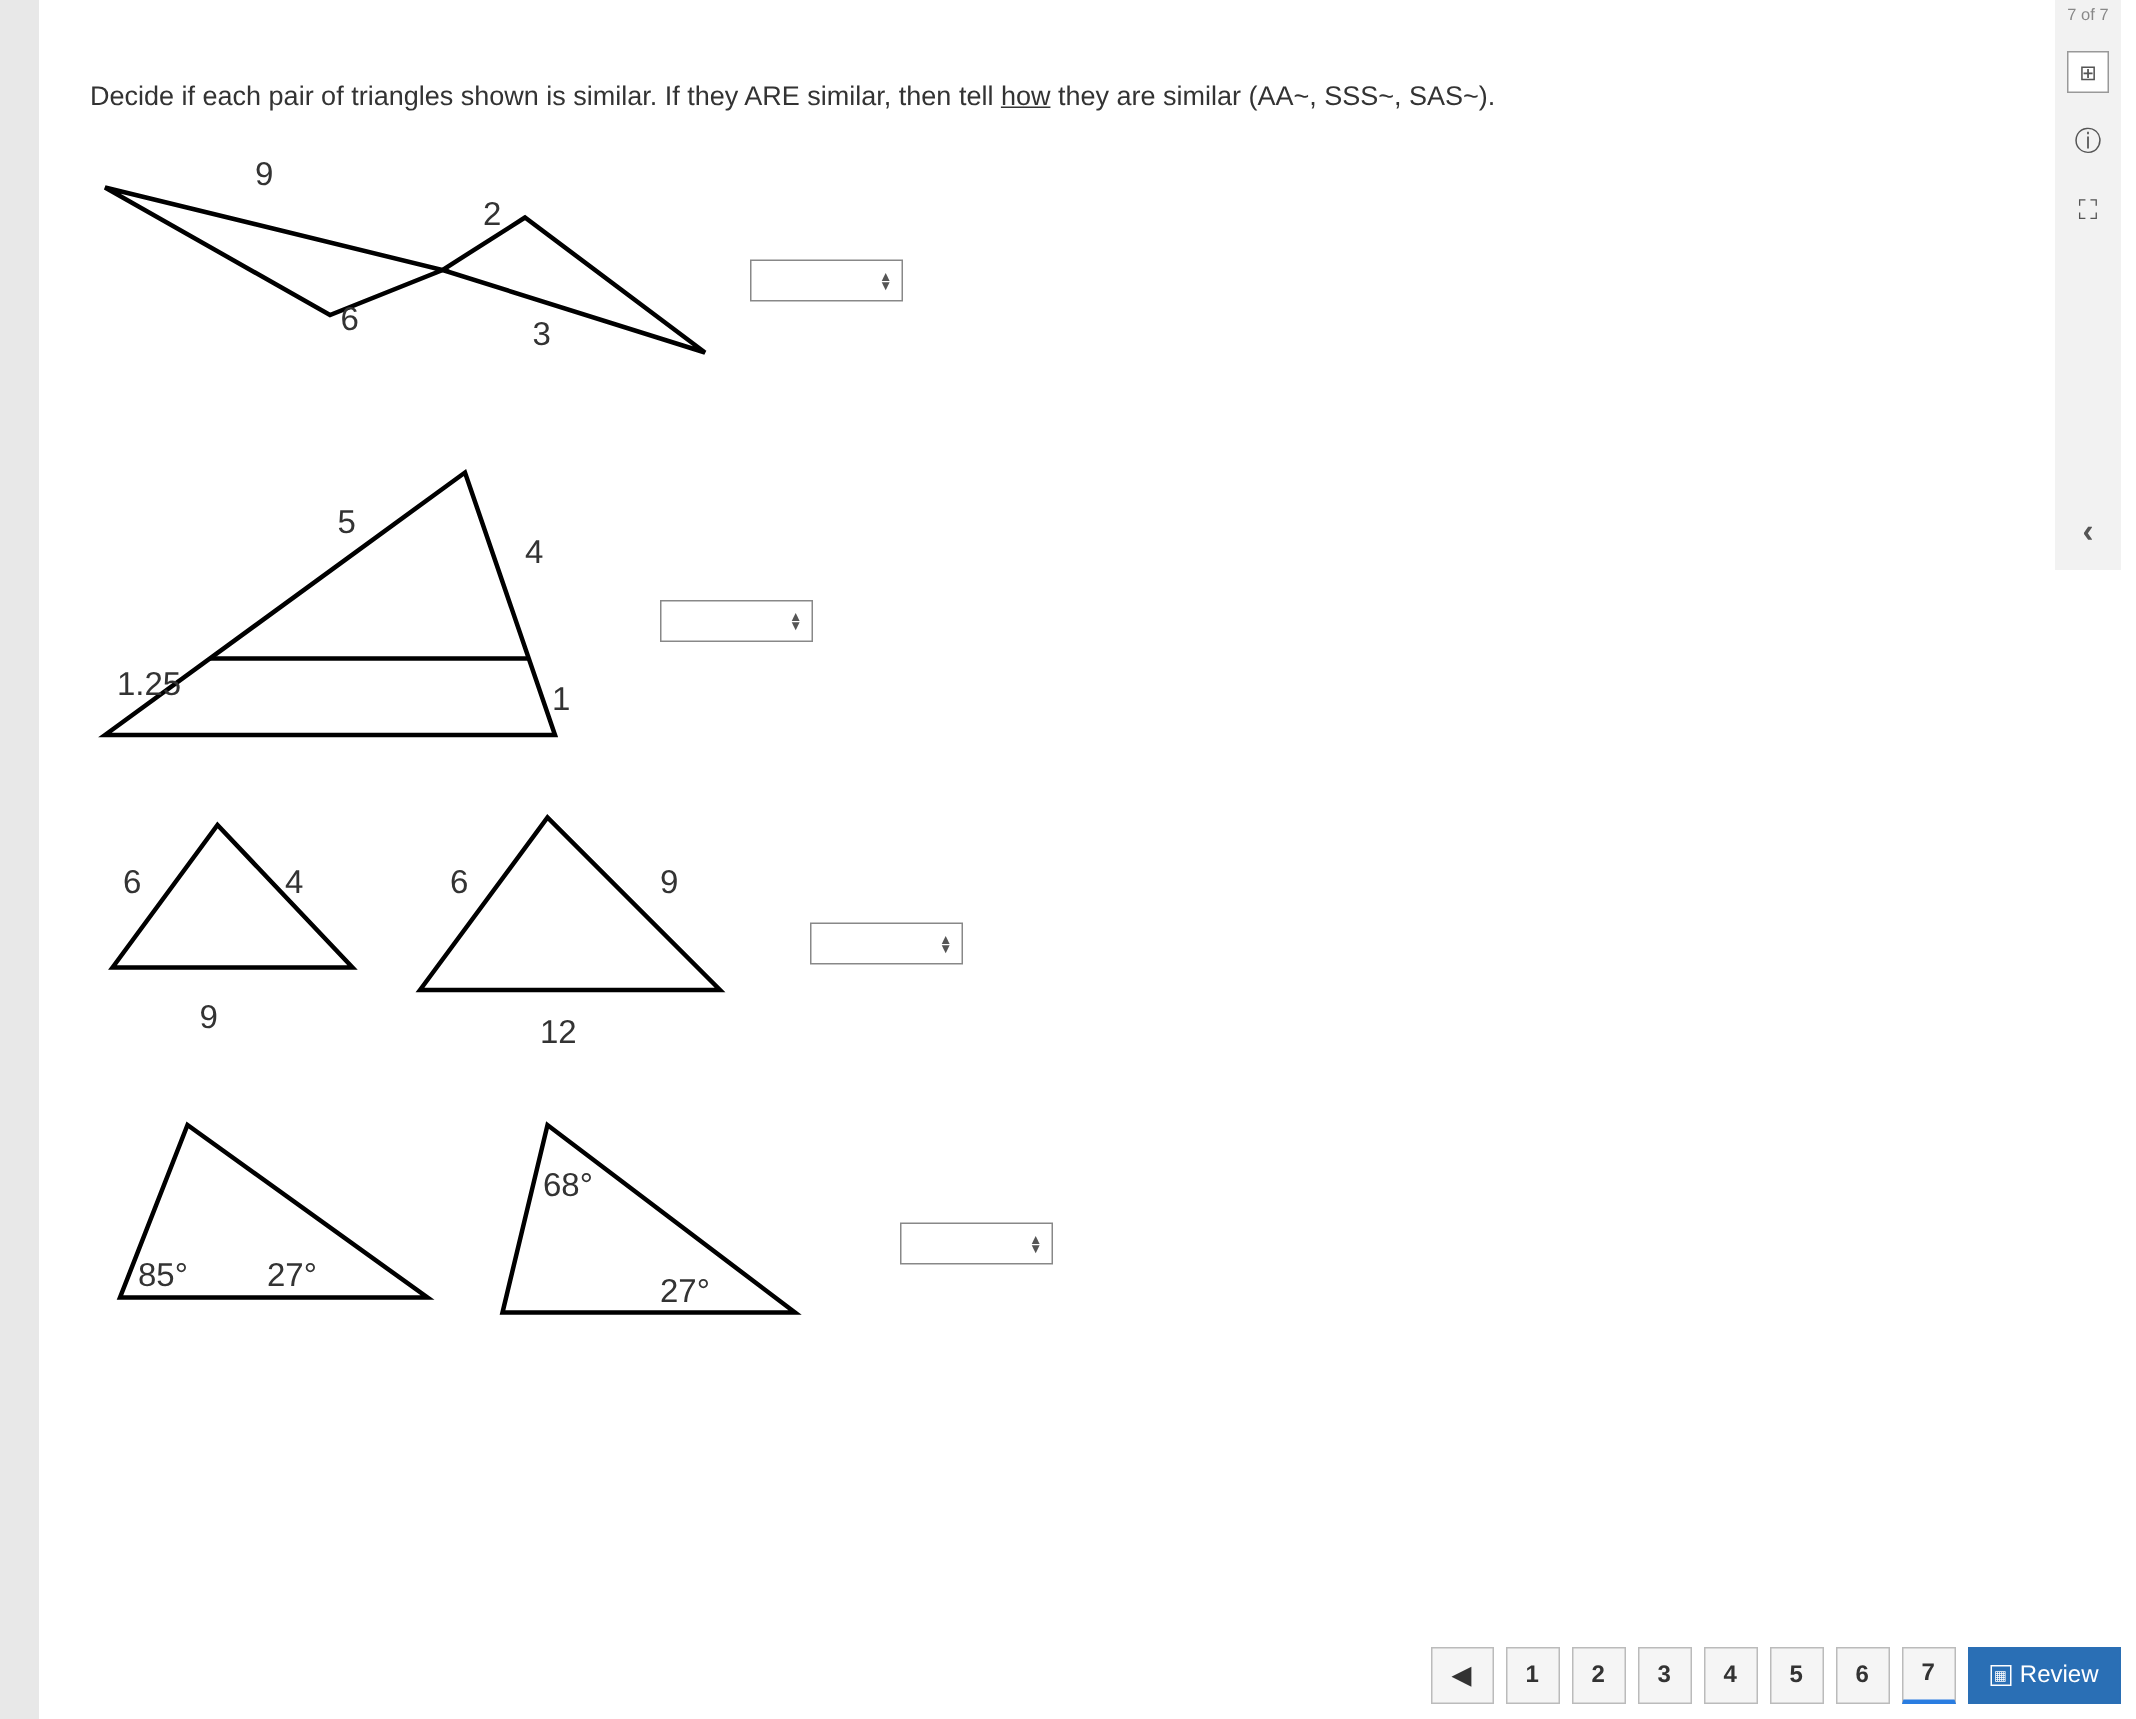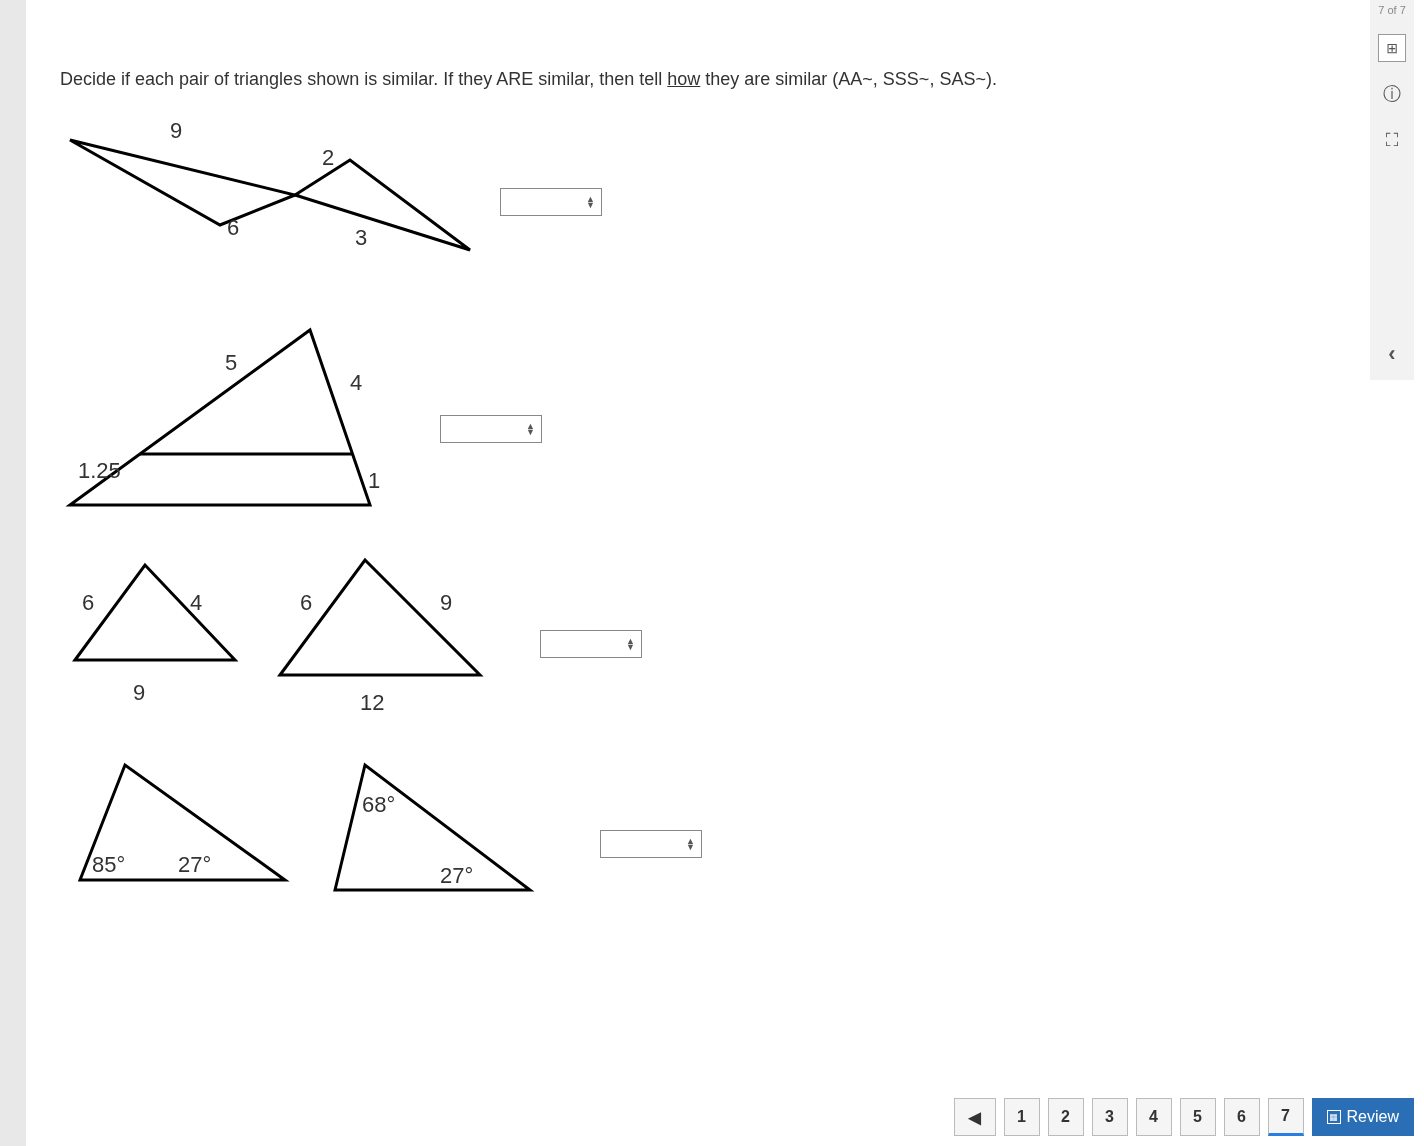--- a/index.html
+++ b/index.html
@@ -15,21 +15,21 @@
     overflow: hidden;
   }
   .left-edge {
     position: absolute;
     left: 0; top: 0; bottom: 0;
     width: 26px;
     background: #e8e8e8;
   }
   .content {
     position: absolute;
-    left: 60px; top: 67px; right: 220px;
+    left: 60px; top: 52px; right: 220px;
   }
   .instr { margin-bottom: 28px; line-height: 1.4; }
   .uline { text-decoration: underline; }
   .problem-row {
     position: relative;
     margin-bottom: 30px;
   }
   .select-box {
     position: absolute;
     width: 102px;

